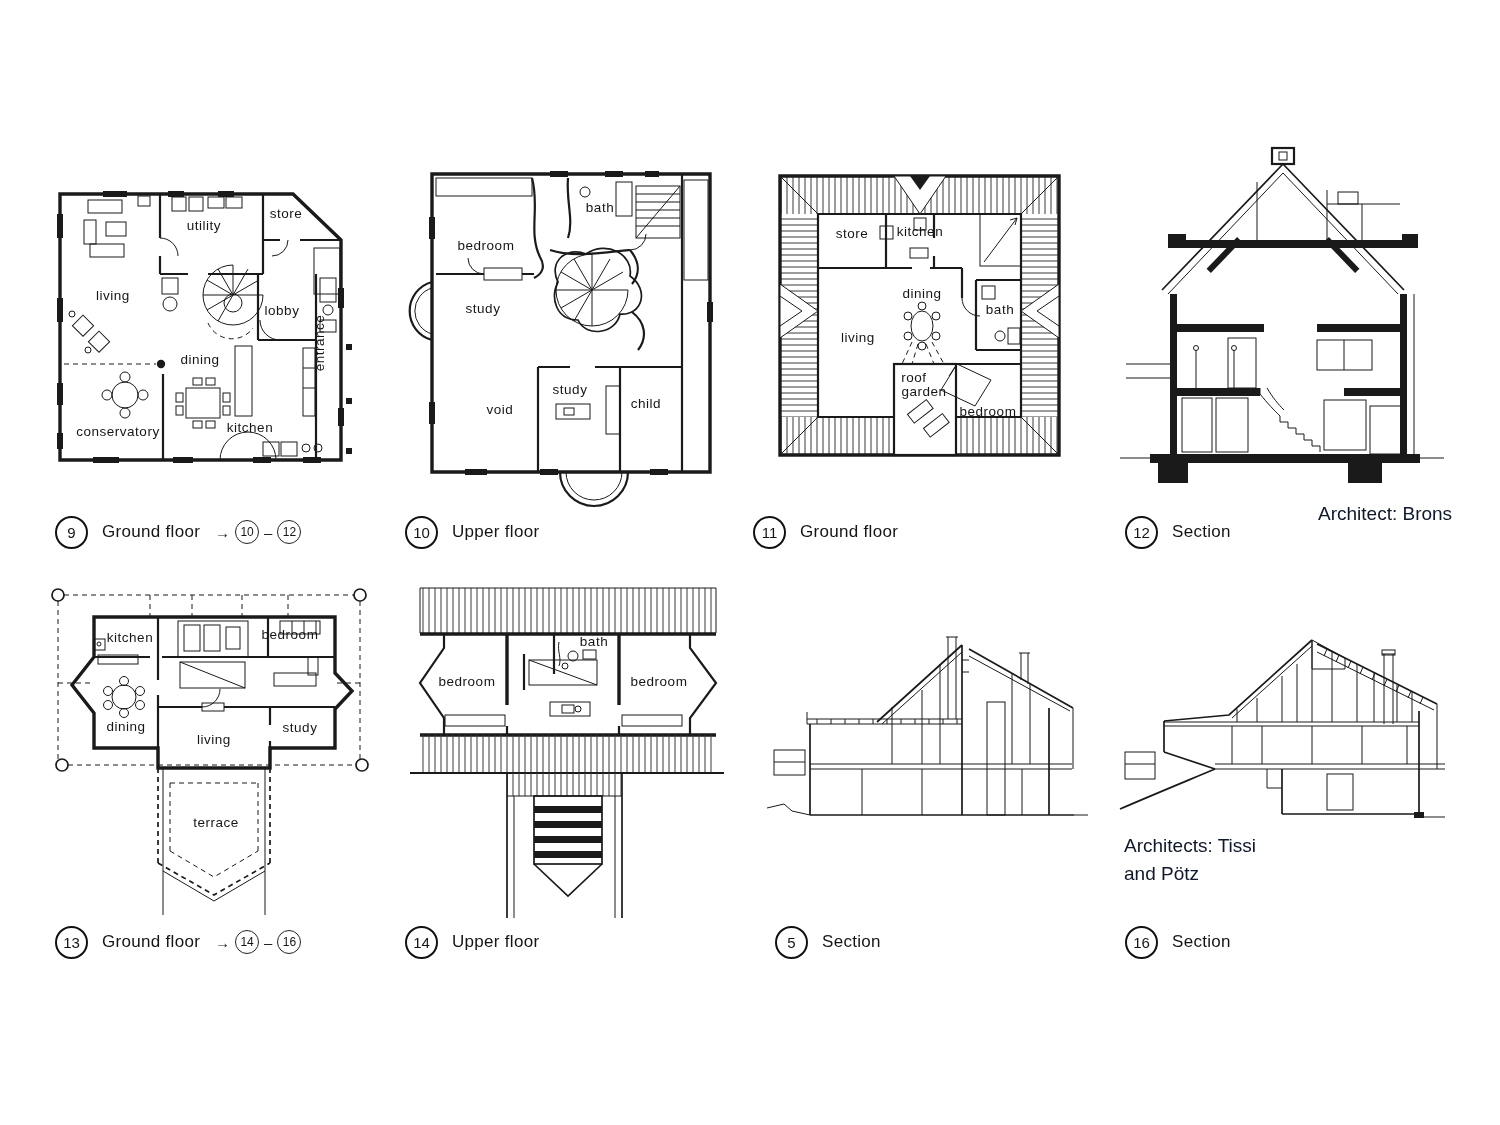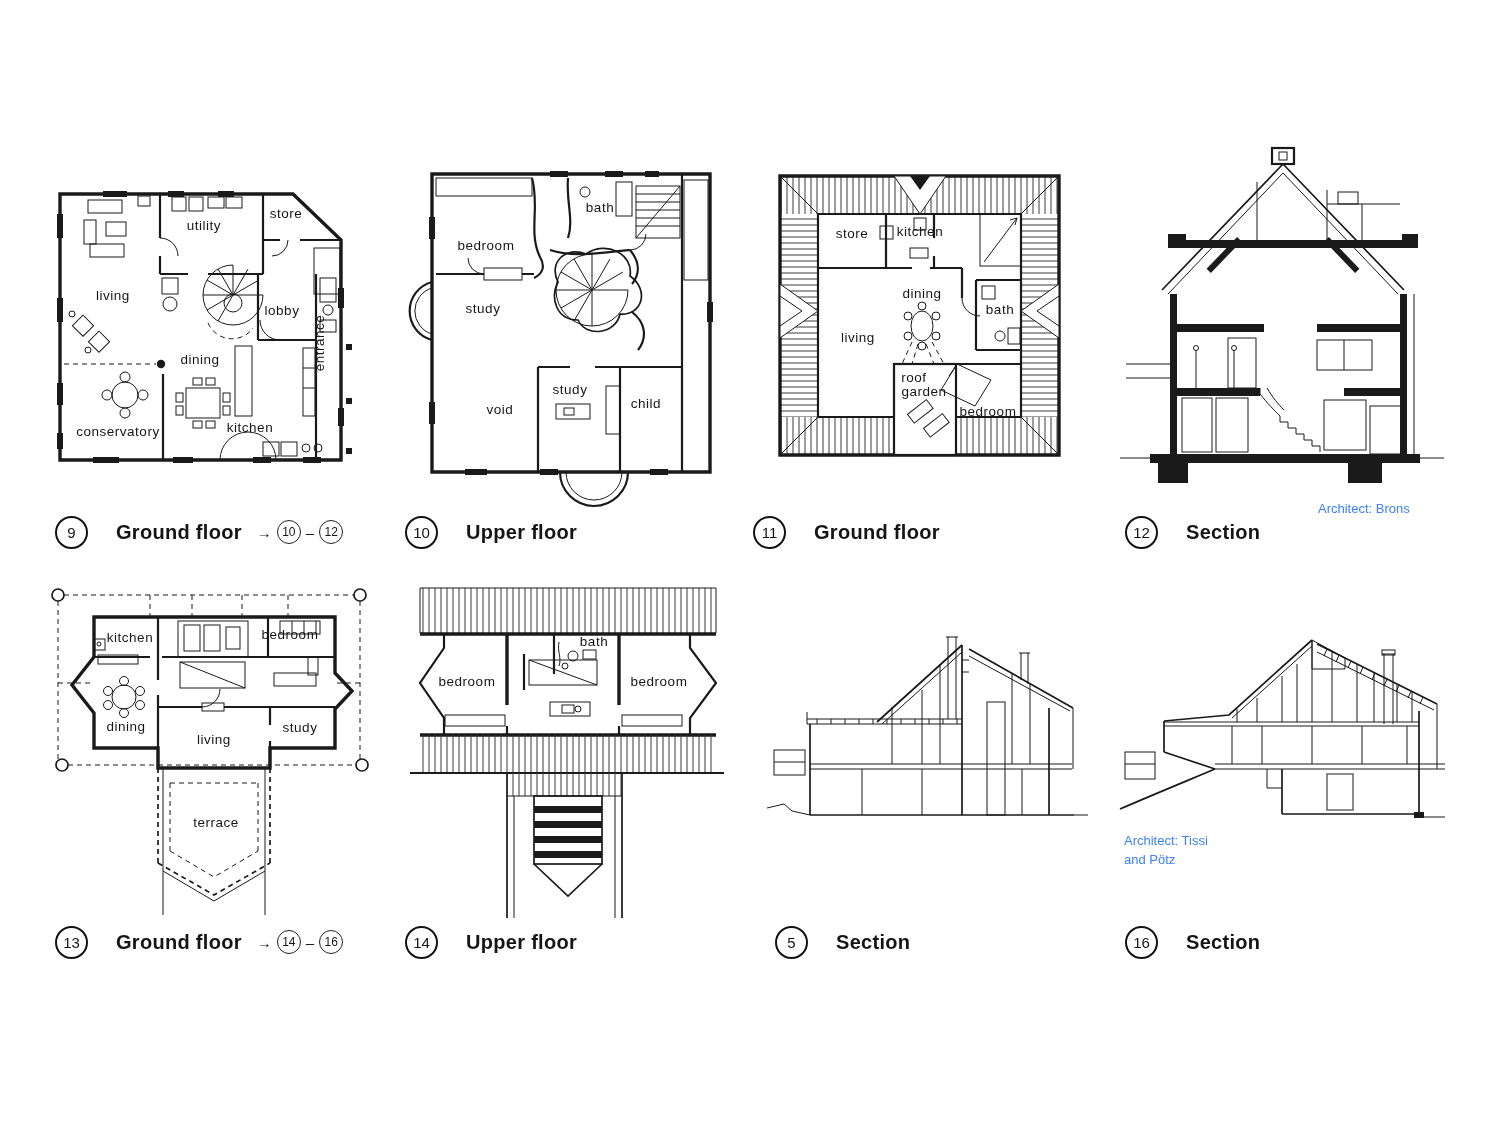--- a/index.html
+++ b/index.html
@@ -11,26 +11,26 @@
   .w15{fill:none;stroke:#1a1a1a;stroke-width:1.7}
   .w2{fill:none;stroke:#1a1a1a;stroke-width:2.2}
   .w3{fill:none;stroke:#1a1a1a;stroke-width:3.4}
   .blk{fill:#1a1a1a;stroke:none}
   .wht{fill:#ffffff}
   .dsh{stroke-dasharray:5 4}
   .lbl{font:13.5px "Liberation Sans",sans-serif;fill:#161616;letter-spacing:.5px;text-anchor:middle}
   .caption{position:absolute;display:flex;align-items:center;height:32px;white-space:nowrap}
   .num{display:inline-flex;align-items:center;justify-content:center;width:29px;height:29px;
        border:2px solid #111;border-radius:50%;font-size:15px;font-weight:500;flex:0 0 auto}
-  .cap{font-size:20px;font-weight:700;margin-left:28px;letter-spacing:.3px}
+  .cap{font-size:17px;font-weight:400;margin-left:14px;letter-spacing:.3px}
   .sfx{display:inline-flex;align-items:center;margin-left:10px;font-weight:400}
   .arr{font-size:15px;color:#222;margin:0 5px}
   .refnum{display:inline-flex;align-items:center;justify-content:center;width:22px;height:22px;
        border:1.6px solid #222;border-radius:50%;font-size:12px}
-  .credit{position:absolute;font-size:13px;color:#3b82f6;line-height:1.45}
+  .credit{position:absolute;font-size:19px;color:#0f172a;line-height:1.45}
 </style>
 </head>
 <body>
 
 <svg width="0" height="0" style="position:absolute" aria-hidden="true">
   <defs>
     <pattern id="pv" width="6" height="6" patternUnits="userSpaceOnUse">
       <line x1="3" y1="0" x2="3" y2="6" stroke="#3a3a3a" stroke-width="1"></line>
     </pattern>
     <pattern id="ph" width="6" height="6" patternUnits="userSpaceOnUse">
@@ -392,21 +392,21 @@
   <rect x="13" y="140" width="30" height="27" class="w1"></rect>
       <path class="w1" d="M13,152 H43"></path>
   <path class="w15" d="M52,140 C70,146 88,152 103,157 M103,157 C72,170 38,184 8,197"></path>
   <path class="w15" d="M170,157 V202 M170,202 H307"></path>
   <rect x="215" y="162" width="26" height="36" class="w1"></rect>
   <path class="w1" d="M155,157 V176 H170 M307,205 H333"></path>
   <rect class="blk" x="302" y="200" width="10" height="6"></rect>
 </svg>
 </div>
 <div class="credit" style="left:1124px;top:832px">
-  <div>Architect: Tissi</div>
+  <div>Architects: Tissi</div>
   <div>and Pötz</div>
 </div>
 
 <div class="caption" style="left:55px;top:926px">
   <span class="num">13</span>
   <span class="cap">Ground floor</span>
   <span class="sfx">
     <span class="arr">→</span>
     <span class="refnum">14</span>
     <span class="arr">–</span>

